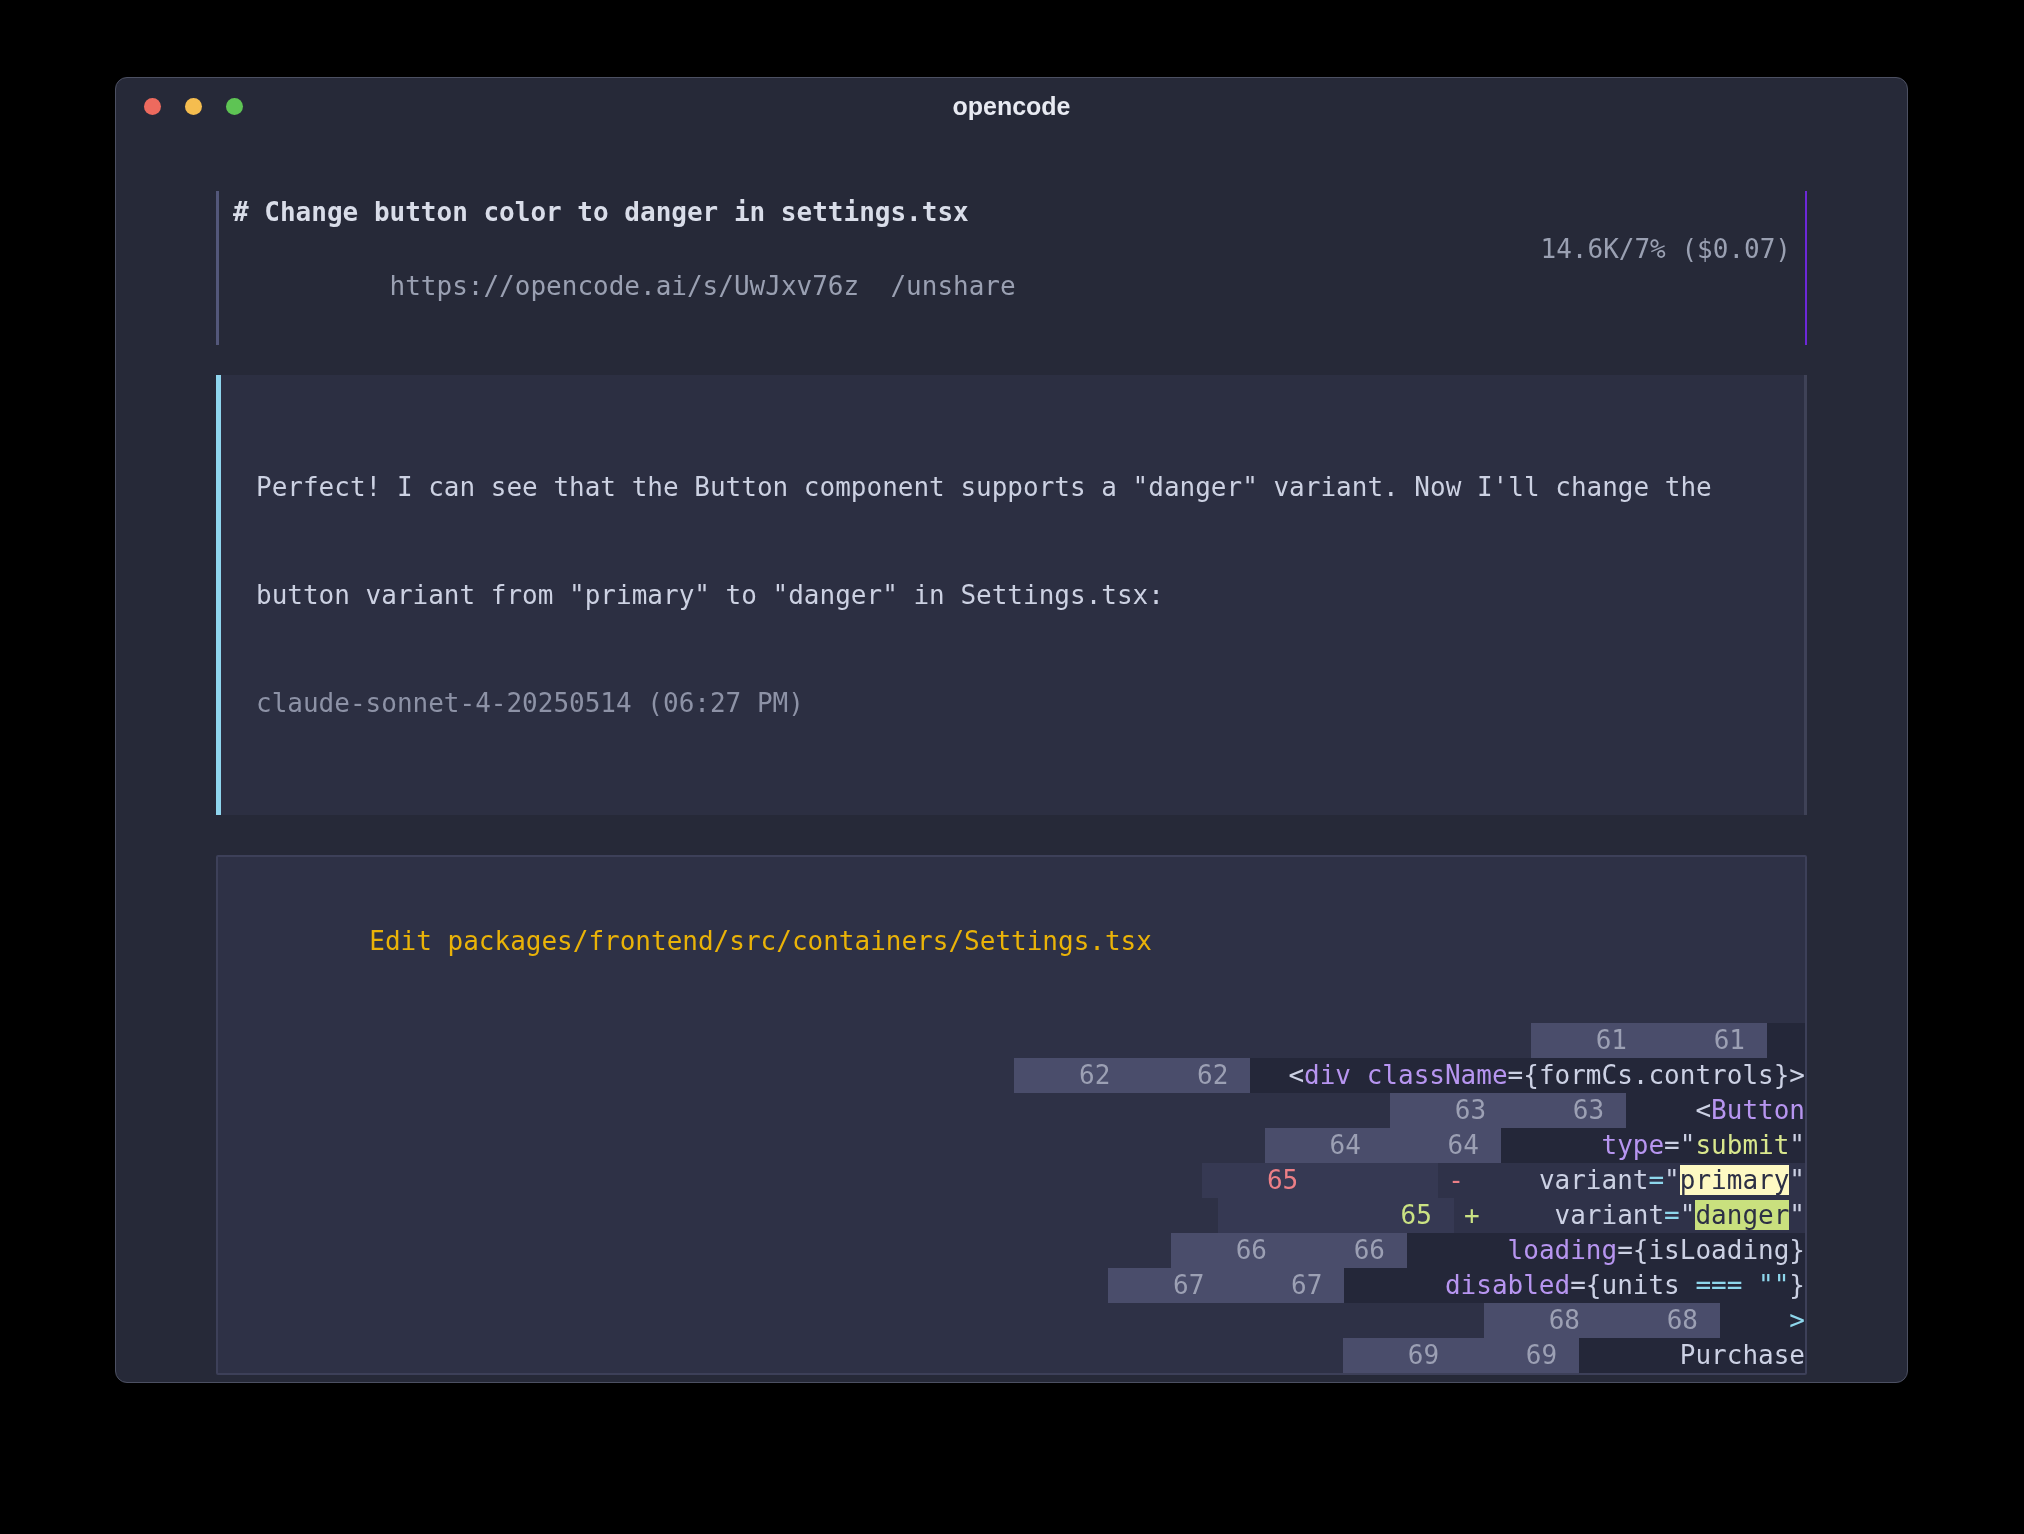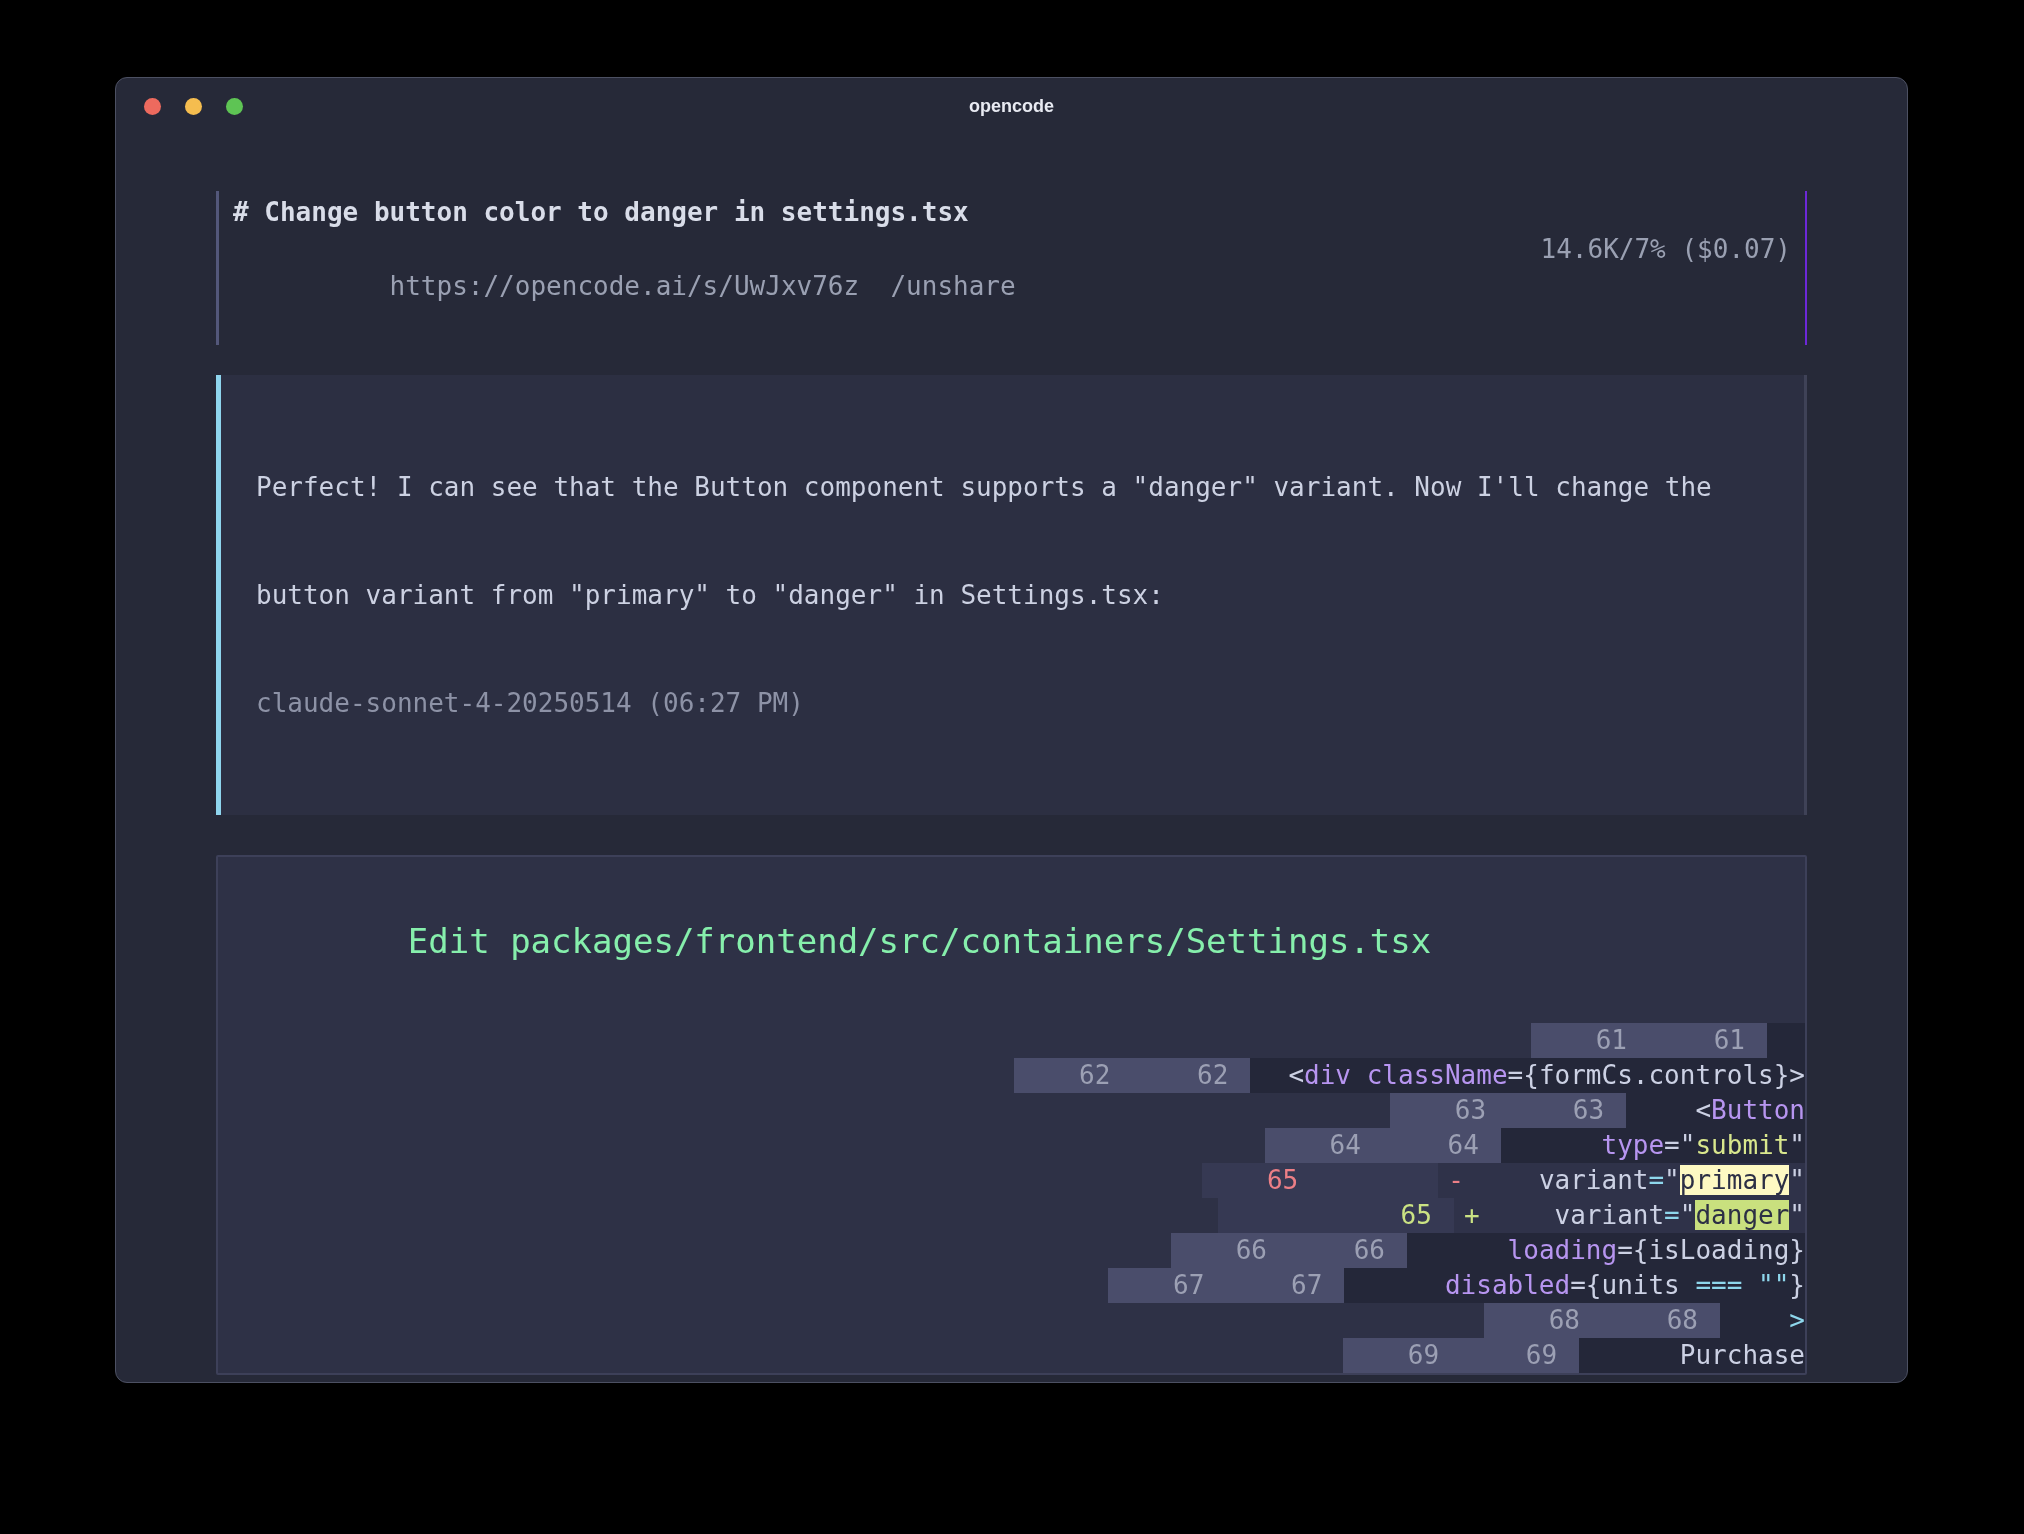--- a/index.html
+++ b/index.html
@@ -13,42 +13,42 @@
     box-shadow:0 24px 80px rgba(0,0,0,.65);
   }
 
   
   .titlebar { height:57px; position:relative; display:flex; align-items:center; justify-content:center; flex:0 0 auto; }
   .traffic { position:absolute; left:28px; top:0; height:100%; display:flex; align-items:center; gap:24px; }
   .light { width:17px; height:17px; border-radius:50%; }
   .light.red { background:#ed6a5e; }
   .light.yellow { background:#f5bd4f; }
   .light.green { background:#5ec454; }
-  .win-title { font-family:"Liberation Sans", sans-serif; font-weight:bold; font-size:18px; color:#e8eaf2; }
+  .win-title { font-family:"Liberation Sans", sans-serif; font-weight:bold; font-size:25px; color:#e8eaf2; }
 
   
   .content { flex:1 1 auto; min-height:0; padding:56px 100px 0; display:flex; flex-direction:column; }
 
   
   .session-header { border-left:3px solid #53577a; border-right:2px solid #6d28d9; padding:3px 14px; }
   .sh-title { font-size:26px; line-height:37px; font-weight:bold; color:#d9dde9; white-space:pre; }
   .sh-row2 { display:flex; justify-content:space-between; font-size:26px; line-height:37px; color:#9aa0b2; white-space:pre; }
   .sh-url-wrap span { color:#9aa0b2; }
   .sh-unshare { margin-left:2ch; }
 
   
   .msg { background:#2c2f42; border-left:5px solid #8fd5ee; border-right:3px solid #3f4257;
          padding:22px 20px 22px 35px; font-size:26px; line-height:36px; white-space:pre; }
   .msg .line { color:#ccd1e2; }
   .msg .model-line { color:#8d92a6; }
   .msg1 { margin-top:30px; }
 
   
   .edit-panel { margin-top:40px; background:#2e3146; border:2px solid #3d4059; border-radius:2px; }
-  .edit-header { padding:30px 26px 28px; font-size:34px; line-height:36px; color:#86efac; white-space:pre; }
+  .edit-header { padding:30px 26px 28px; font-size:26px; line-height:36px; color:#eab308; white-space:pre; }
   .diff { display:flex; flex-direction:column;align-items:flex-end; }
   .diff-row { display:flex; height:35px; line-height:35px; font-size:26px; white-space:pre; background:#242739; }
   .diff-row .gut { flex:0 0 118px; text-align:right; padding-right:22px; color:#9ca0b4; background:#4a4d6b; }
   .diff-row .sign { flex:0 0 38px; padding-left:10px; color:#ccd1e4; }
   .diff-row .code { flex:1 1 auto; }
   .diff-row.del, .diff-row.add { background:#2f3249; }
   .diff-row.del .gut, .diff-row.add .gut { background:#363953; color:#9ca0b4; }
   .diff-row.del .gut.old { color:#ec7f86; }
   .diff-row.del .sign { color:#ec7f86; }
   .diff-row.add .gut.new { color:#cbe383; }

